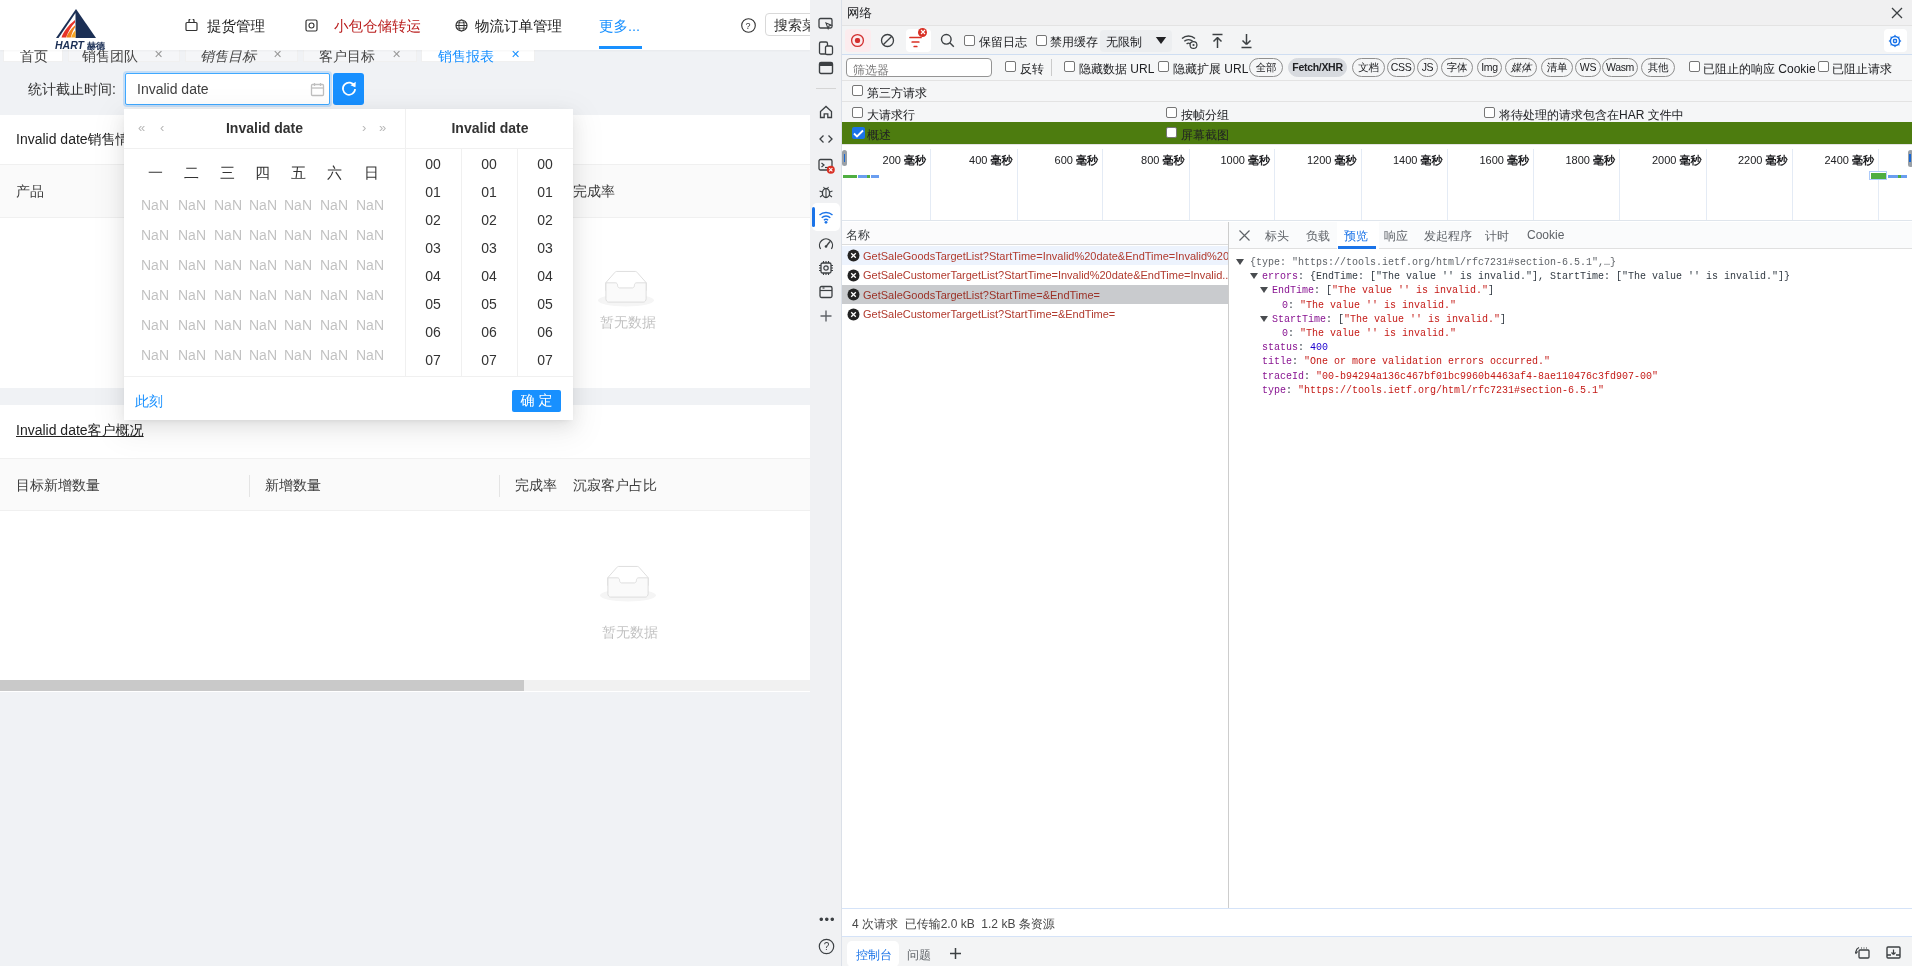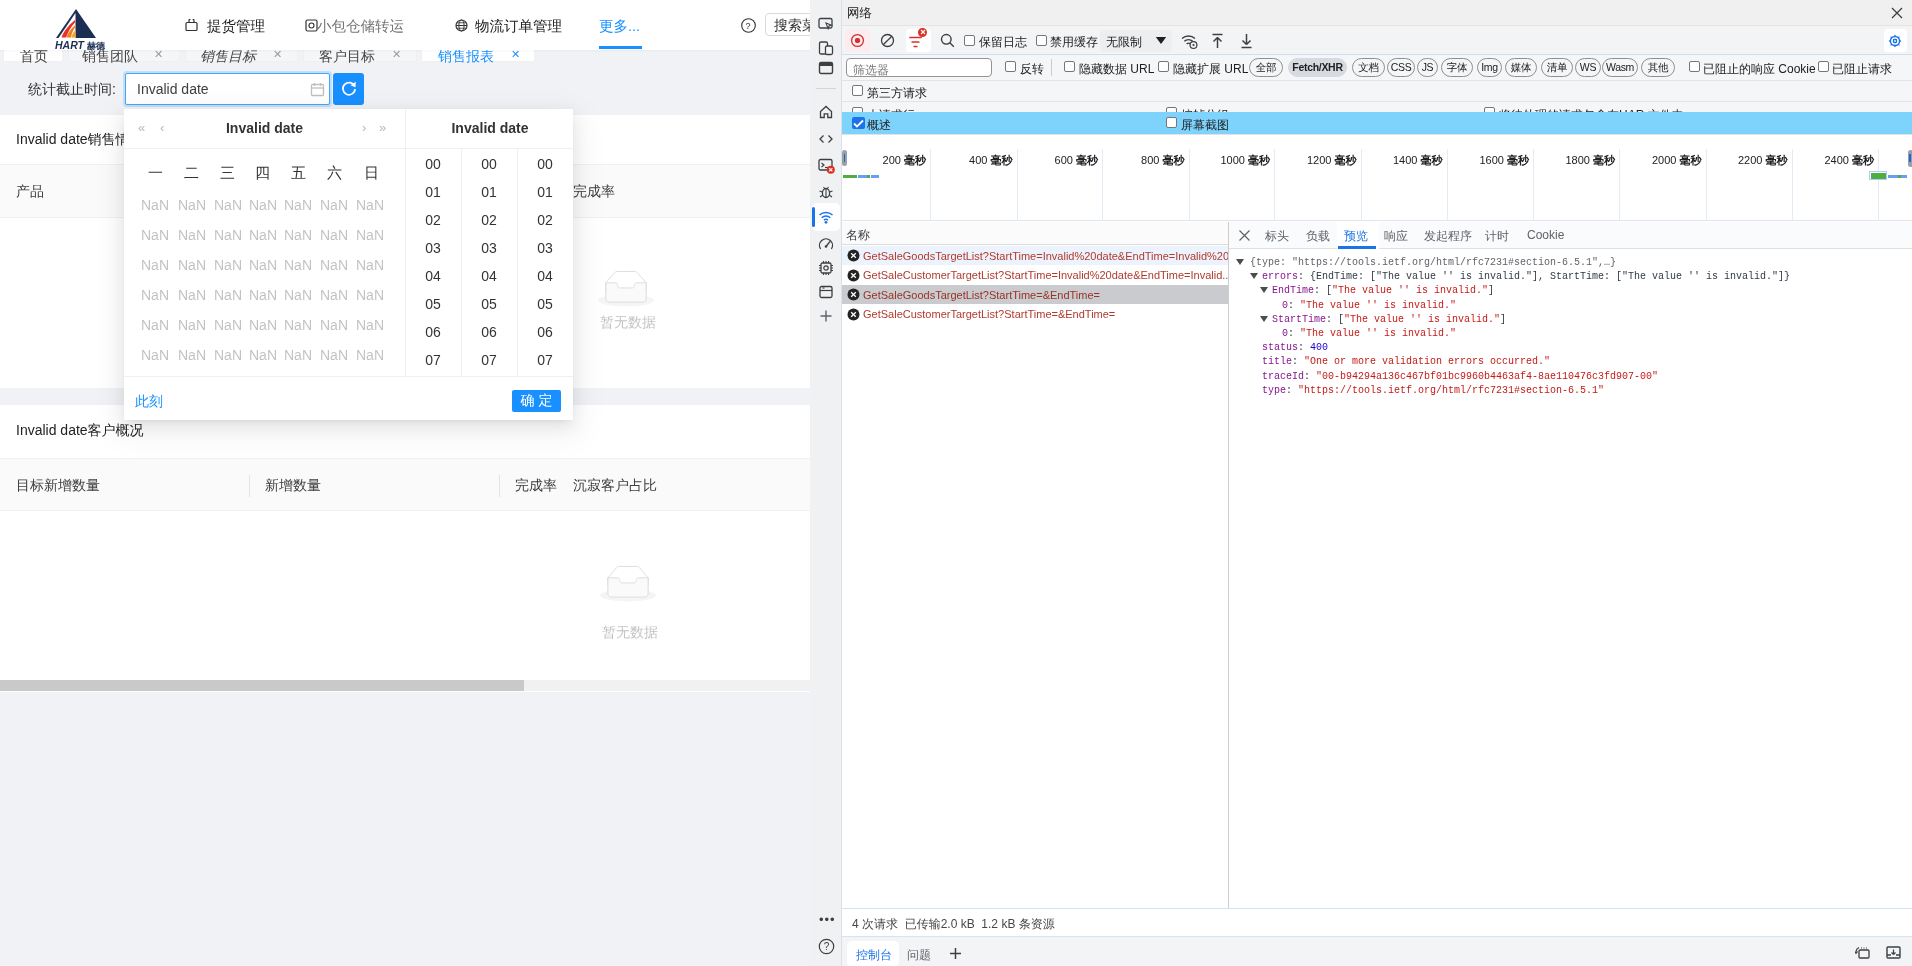--- a/index.html
+++ b/index.html
@@ -71,21 +71,21 @@
               <path d="M55 12.76L44.854 1.258C44.367.474 43.656 0 42.907 0H21.093c-.749 0-1.46.474-1.947 1.257L9 12.761V22h46v-9.24z" fill="#fff"></path>
               <path d="M41.613 15.931c0-1.605.994-2.93 2.227-2.931H55v18.137C55 33.26 53.68 35 52.05 35h-40.1C10.32 35 9 33.259 9 31.137V13h11.16c1.233 0 2.227 1.323 2.227 2.928v.022c0 1.605 1.005 2.901 2.237 2.901h14.752c1.232 0 2.237-1.308 2.237-2.913v-.007z" fill="#fafafa"></path>
             </g>
           </g>
         </svg>
     </div>
     <div class="abs" style="left:568px;top:199px;width:120px;text-align:center;font-size:14px;color:rgba(0,0,0,0.25);">暂无数据</div>
   </div>
 
   <div class="abs" style="left:0;top:405px;width:810px;height:287px;background:#fff;">
-    <div class="abs" style="left:16px;top:17px;font-size:14px;color:#222;">Invalid date客户概况</div>
+    <div class="abs" style="left:16px;top:17px;font-size:14px;color:#222;text-decoration:underline;">Invalid date客户概况</div>
     <div class="abs" style="left:0;top:53px;width:810px;height:53px;background:#fafafa;border-top:1px solid #f0f0f0;border-bottom:1px solid #f0f0f0;">
       <span class="abs" style="left:16px;top:18px;font-size:14px;color:#3d3d3d;">目标新增数量</span>
       <span class="abs" style="left:249px;top:16px;width:1px;height:22px;background:#e4e4e4;"></span>
       <span class="abs" style="left:265px;top:18px;font-size:14px;color:#3d3d3d;">新增数量</span>
       <span class="abs" style="left:499px;top:16px;width:1px;height:22px;background:#e4e4e4;"></span>
       <span class="abs" style="left:515px;top:18px;font-size:14px;color:#3d3d3d;">完成率</span>
       <span class="abs" style="left:573px;top:18px;font-size:14px;color:#3d3d3d;">沉寂客户占比</span>
     </div>
 
     <div class="abs" style="left:600px;top:160px;width:56px;height:37px;">
@@ -120,21 +120,21 @@
 
     <svg class="abs" style="left:185px;top:19px;" width="13" height="13" viewBox="0 0 13 13">
         <rect x="1" y="3.5" width="11" height="8" rx="1" fill="none" stroke="#333" stroke-width="1.2"></rect>
         <path d="M4 3.5 V2 a2.5 2.5 0 0 1 5 0 V3.5" fill="none" stroke="#333" stroke-width="1.2"></path>
       </svg>
     <span class="abs" style="left:207px;top:17px;font-size:14.5px;color:#222;">提货管理</span>
     <svg class="abs" style="left:305px;top:19px;" width="13" height="13" viewBox="0 0 13 13">
         <rect x="1" y="1" width="11" height="11" rx="1.5" fill="none" stroke="#333" stroke-width="1.2"></rect>
         <path d="M4 6.5 a2.5 2.5 0 0 1 5 0 M9 6.5 a2.5 2.5 0 0 1 -5 0" fill="none" stroke="#333" stroke-width="1.1"></path>
       </svg>
-    <span class="abs" style="left:317px;top:17px;font-size:14.5px;color:#737373;">小包仓储转运</span>
+    <span class="abs" style="left:334px;top:17px;font-size:14.5px;color:#b91c1c;">小包仓储转运</span>
     <svg class="abs" style="left:455px;top:19px;" width="13" height="13" viewBox="0 0 13 13">
         <circle cx="6.5" cy="6.5" r="5.5" fill="none" stroke="#333" stroke-width="1.2"></circle>
         <ellipse cx="6.5" cy="6.5" rx="2.6" ry="5.5" fill="none" stroke="#333" stroke-width="1"></ellipse>
         <line x1="1" y1="6.5" x2="12" y2="6.5" stroke="#333" stroke-width="1"></line>
         <line x1="1.8" y1="3.8" x2="11.2" y2="3.8" stroke="#333" stroke-width="0.8"></line>
         <line x1="1.8" y1="9.2" x2="11.2" y2="9.2" stroke="#333" stroke-width="0.8"></line>
       </svg>
     <span class="abs" style="left:475px;top:17px;font-size:14.5px;color:#222;">物流订单管理</span>
     <span class="abs" style="left:599px;top:17px;font-size:14.5px;color:#1890ff;">更多...</span>
     <div class="abs" style="left:599px;top:46px;width:43px;height:3px;background:#1890ff;"></div>
@@ -394,21 +394,21 @@
       <span class="abs dtxt" style="left:237px;top:5.5px;">隐藏数据 URL</span>
       <div class="cb" style="left:316px;top:6px;"></div>
       <span class="abs dtxt" style="left:331px;top:5.5px;">隐藏扩展 URL</span>
       <span class="pill" style="left:407px;top:3px;width:34px;">全部</span>
       <span class="pill" style="left:446px;top:3px;width:59px;background:#d7dadf;border-color:#d7dadf;font-weight:bold;">Fetch/XHR</span>
       <span class="pill" style="left:510px;top:3px;width:33px;">文档</span>
       <span class="pill" style="left:545px;top:3px;width:28px;">CSS</span>
       <span class="pill" style="left:575px;top:3px;width:21px;">JS</span>
       <span class="pill" style="left:599px;top:3px;width:32px;">字体</span>
       <span class="pill" style="left:635px;top:3px;width:25px;">Img</span>
-      <span class="pill" style="left:663px;top:3px;width:32px;">媒体</span>
+      <span class="pill" style="left:663px;top:3px;width:32px;font-style:italic;">媒体</span>
       <span class="pill" style="left:699px;top:3px;width:32px;">清单</span>
       <span class="pill" style="left:733px;top:3px;width:26px;">WS</span>
       <span class="pill" style="left:760px;top:3px;width:36px;">Wasm</span>
       <span class="pill" style="left:799px;top:3px;width:34px;">其他</span>
       <div class="cb" style="left:847px;top:6px;"></div>
       <span class="abs dtxt" style="left:861px;top:5.5px;">已阻止的响应 Cookie</span>
       <div class="cb" style="left:976px;top:6px;"></div>
       <span class="abs dtxt" style="left:990px;top:5.5px;">已阻止请求</span>
     </div>
 
@@ -418,21 +418,21 @@
     </div>
 
     <div class="abs" style="left:0;top:102px;width:1070px;height:24px;background:#f5f6f7;border-bottom:1px solid #e3e3e3;">
       <div class="cb" style="left:10px;top:5px;"></div>
       <span class="abs dtxt" style="left:25px;top:5px;">大请求行</span>
       <div class="cb" style="left:324px;top:5px;"></div>
       <span class="abs dtxt" style="left:339px;top:5px;">按帧分组</span>
       <div class="cb" style="left:642px;top:5px;"></div>
       <span class="abs dtxt" style="left:657px;top:5px;">将待处理的请求包含在HAR 文件中</span>
     </div>
-    <div class="abs" style="left:0;top:112px;width:1070px;height:23px;background:#7dd3fc;border-bottom:1px solid #e3e3e3;">
+    <div class="abs" style="left:0;top:122px;width:1070px;height:23px;background:#4d7c0f;border-bottom:1px solid #e3e3e3;">
       <div class="cbon" style="left:10px;top:4.5px;">
           <svg width="11" height="9" viewBox="0 0 11 9">
             <path d="M1 4.5 L4 7.5 L10 1.5" fill="none" stroke="#fff" stroke-width="1.8"></path>
           </svg>
         </div>
       <span class="abs dtxt" style="left:25px;top:4.5px;">概述</span>
       <div class="cb" style="left:324px;top:4.5px;"></div>
       <span class="abs dtxt" style="left:339px;top:4.5px;">屏幕截图</span>
     </div>
   </div>

